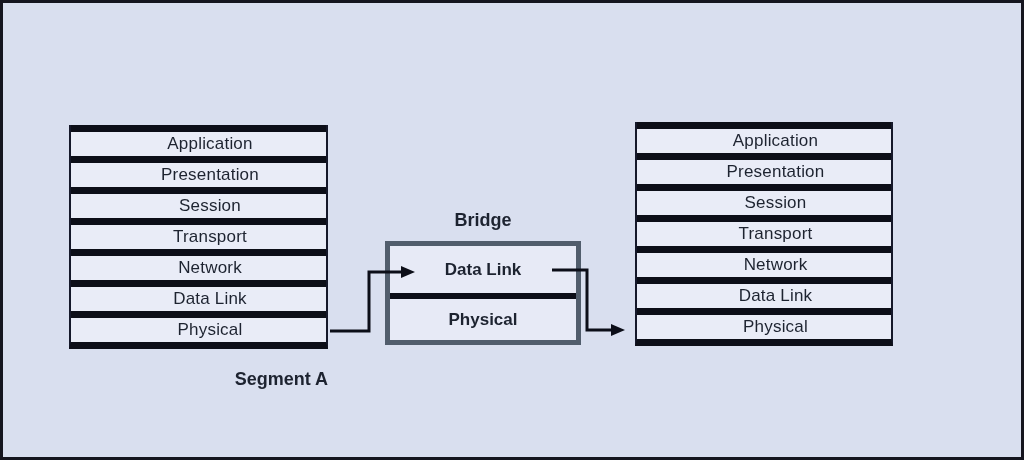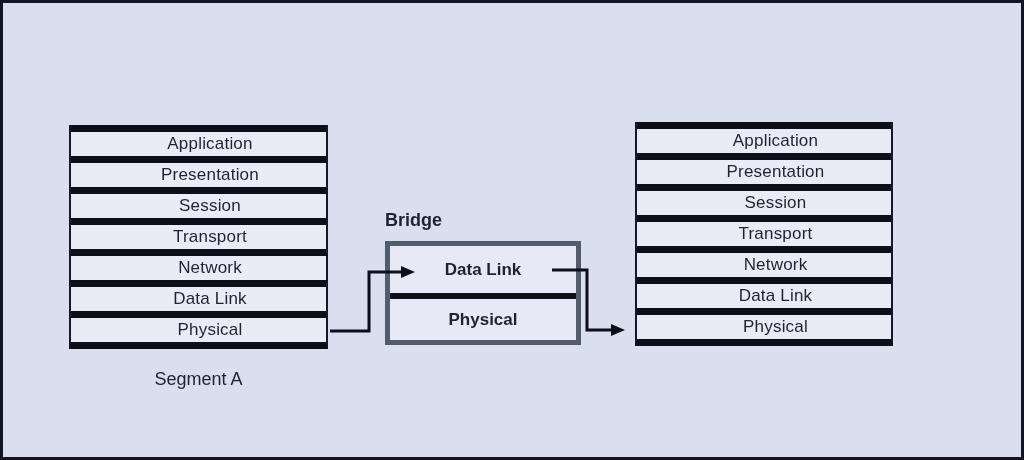--- a/index.html
+++ b/index.html
@@ -26,29 +26,29 @@
     background:#e9ecf7;
     display:flex; align-items:center; justify-content:center;padding-left:23px;
   }
   .layer-row span {
     font-size:17px; font-weight:500; letter-spacing:0.2px;
   }
   .stack-a { left:66px; top:122px; width:259px; }
   .stack-b { left:632px; top:119px; width:258px; }
   
   .seg-caption {
-    position:absolute; text-align:center;
-    font-size:18px; font-weight:normal;
+    position:absolute; text-align:right;
+    font-size:18px; font-weight:bold;
   }
   .seg-caption-a { left:66px; top:366px; width:259px; }
   .seg-caption-b { left:632px; top:358px; width:258px; }
   
   .bridge-caption {
     position:absolute; left:382px; top:207px; width:196px;
-    font-size:18px; font-weight:bold;
+    text-align:center; font-size:18px; font-weight:bold;
   }
   .bridge-box {
     position:absolute; left:382px; top:238px; width:196px; height:104px;
     border:5px solid #515d6c; background:#e7eaf6;
     box-sizing:border-box;
   }
   .bridge-cell {
     display:flex; align-items:center; justify-content:center;
     font-size:17px; font-weight:bold;
   }

